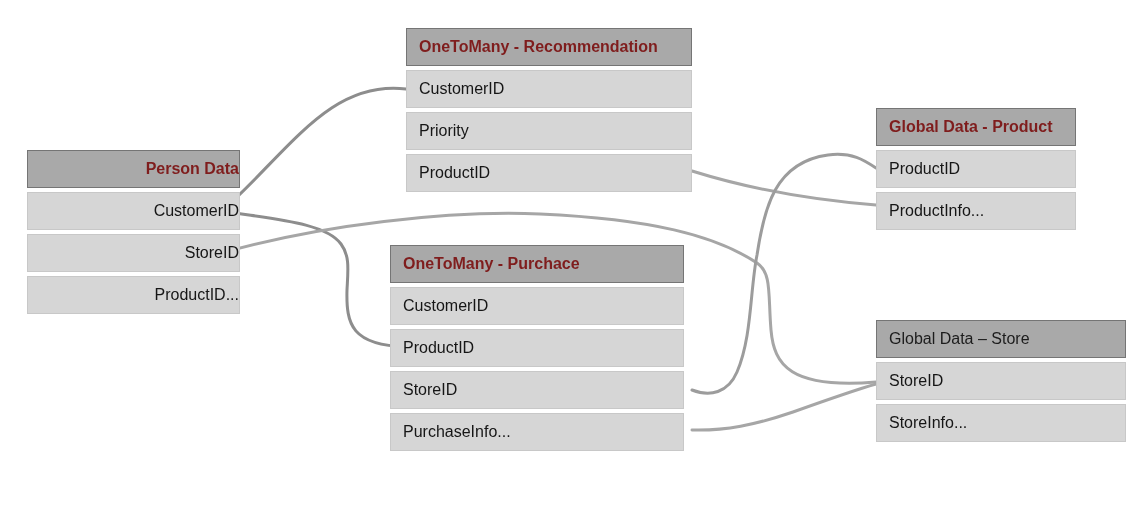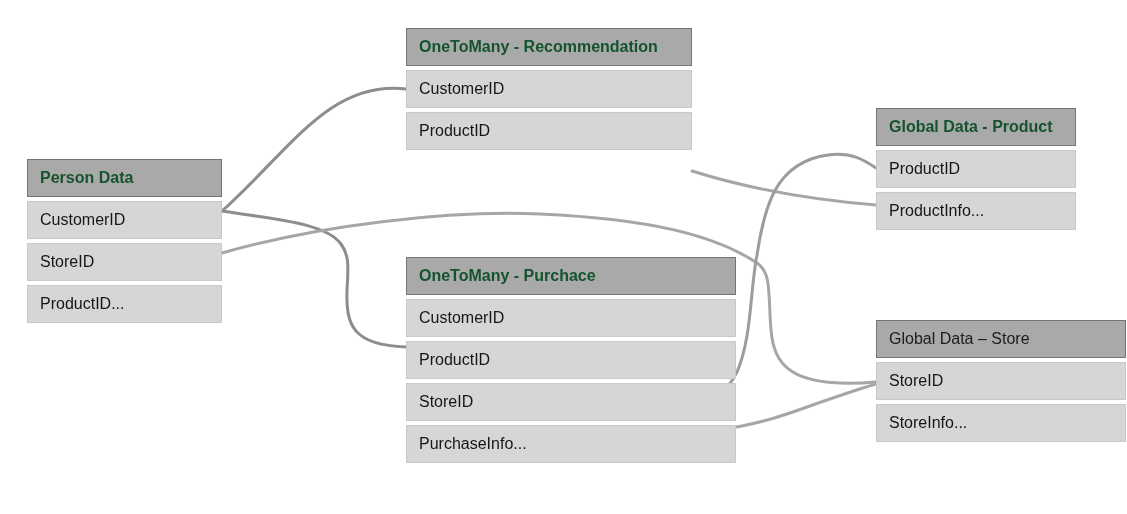--- a/index.html
+++ b/index.html
@@ -32,37 +32,37 @@
     height: 38px;
     line-height: 36px;
     padding-left: 12px;
     font-size: 16px;
     white-space: nowrap;
     overflow: hidden;
   }
   .tbl .hd {
     background: var(--header-fill, #a9a9a9);
     border: 1px solid var(--header-border, #757575);
-    color: #14532d;
+    color: #7f1d1d;
     font-weight: 700;
   }
   .tbl .hd.light {
     font-weight: 400;
     color: #1c1c1c;
   }
   .tbl .row {
     background: var(--row-fill, #d6d6d6);
     border: 1px solid var(--row-border, #c8c8c8);
     color: var(--text, #161616);
     margin-top: 4px;
   }
   
-  #t-person         { left: 27px;  top: 159px; width: 195px; }
+  #t-person         { left: 27px;  top: 150px; width: 213px; text-align: right; }
   #t-recommendation { left: 406px; top: 28px;  width: 286px; }
-  #t-purchase       { left: 406px; top: 245px; width: 330px; margin-top: 12px; }
+  #t-purchase       { left: 390px; top: 245px; width: 294px; }
   #t-product        { left: 876px; top: 108px; width: 200px; }
   #t-store          { left: 876px; top: 320px; width: 250px; }
 </style>
 </head>
 <body>
 
 <div class="canvas" style="--bg: #ffffff; --header-fill: #a9a9a9; --header-border: #757575; --row-fill: #d6d6d6; --row-border: #c8c8c8; --text: #161616;">
 
   <svg id="connector-svg" viewBox="0 0 1127 514" xmlns="http://www.w3.org/2000/svg">
       <path d="M 222 211 C 290 150 330 80 406 89" fill="none" stroke="#8d8d8d" stroke-width="3" stroke-linecap="round"></path>
@@ -76,20 +76,21 @@
   <div class="tbl" id="t-person">
     <div class="hd">Person Data</div>
     <div class="row">CustomerID</div>
     <div class="row">StoreID</div>
     <div class="row">ProductID...</div>
   </div>
 
   <div class="tbl" id="t-recommendation">
     <div class="hd">OneToMany - Recommendation</div>
     <div class="row">CustomerID</div>
+    <div class="row">Priority</div>
     <div class="row">ProductID</div>
   </div>
 
   <div class="tbl" id="t-purchase">
     <div class="hd">OneToMany - Purchace</div>
     <div class="row">CustomerID</div>
     <div class="row">ProductID</div>
     <div class="row">StoreID</div>
     <div class="row">PurchaseInfo...</div>
   </div>

